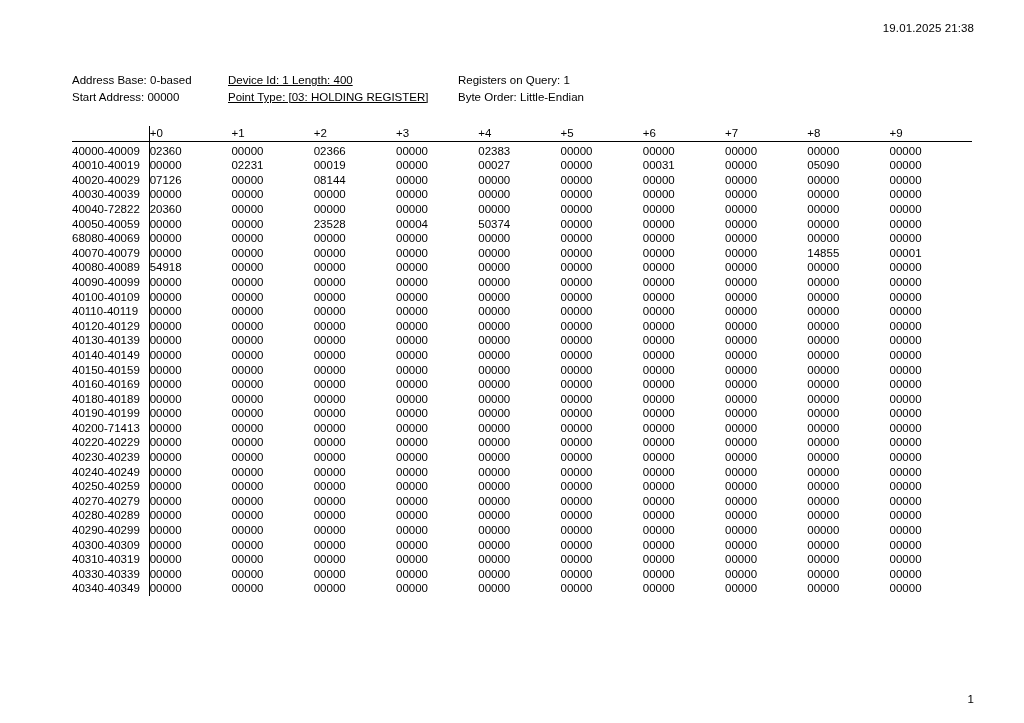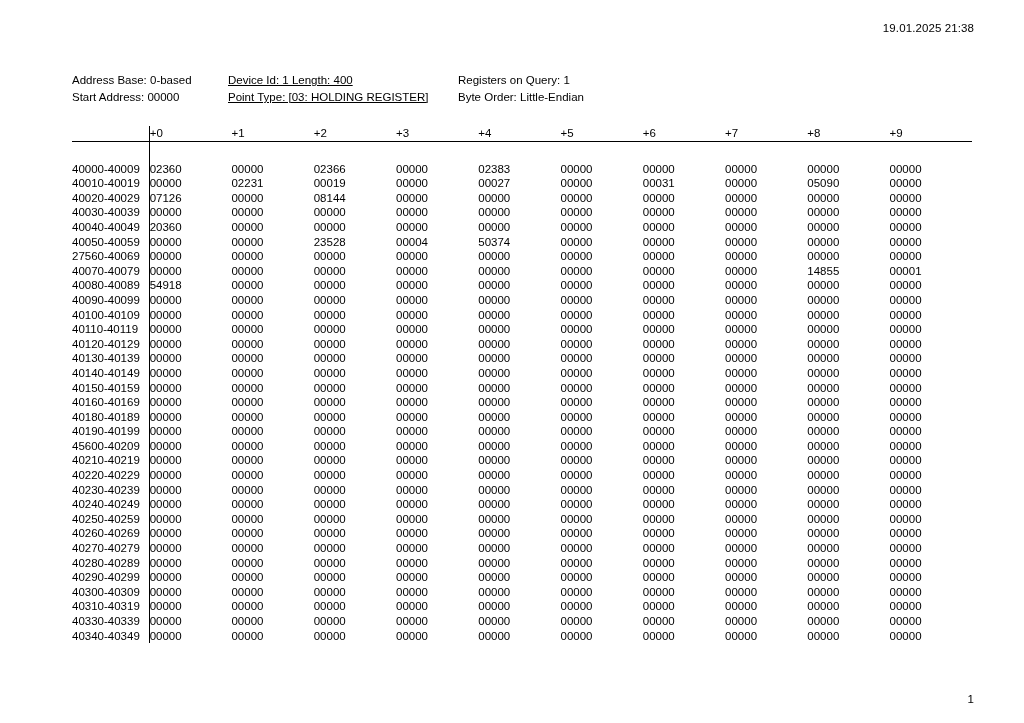--- a/index.html
+++ b/index.html
@@ -97,21 +97,21 @@
   }
 
   thead tr th {
     border-bottom: 1.3px solid #000000;
   }
   thead tr th.addr-head {
     border-bottom: 1.3px solid #000000;
   }
 
   tbody tr:first-child td {
-    padding-top: 20px;
+    padding-top: 2px;
   }
 
   
   .page-number {
     position: absolute;
     bottom: 18px;
     right: 50px;
     font-size: 11.5px;
   }
 </style>
@@ -212,21 +212,21 @@
             <td class="val">00000</td>
             <td class="val">00000</td>
             <td class="val">00000</td>
             <td class="val">00000</td>
             <td class="val">00000</td>
             <td class="val">00000</td>
             <td class="val">00000</td>
             <td class="val">00000</td>
           </tr>
           <tr>
-            <td class="addr">40040-40049</td>
+            <td class="addr">40040-72822</td>
             <td class="val">20360</td>
             <td class="val">00000</td>
             <td class="val">00000</td>
             <td class="val">00000</td>
             <td class="val">00000</td>
             <td class="val">00000</td>
             <td class="val">00000</td>
             <td class="val">00000</td>
             <td class="val">00000</td>
             <td class="val">00000</td>
@@ -238,21 +238,21 @@
             <td class="val">23528</td>
             <td class="val">00004</td>
             <td class="val">50374</td>
             <td class="val">00000</td>
             <td class="val">00000</td>
             <td class="val">00000</td>
             <td class="val">00000</td>
             <td class="val">00000</td>
           </tr>
           <tr>
-            <td class="addr">27560-40069</td>
+            <td class="addr">68080-40069</td>
             <td class="val">00000</td>
             <td class="val">00000</td>
             <td class="val">00000</td>
             <td class="val">00000</td>
             <td class="val">00000</td>
             <td class="val">00000</td>
             <td class="val">00000</td>
             <td class="val">00000</td>
             <td class="val">00000</td>
             <td class="val">00000</td>
@@ -407,34 +407,21 @@
             <td class="val">00000</td>
             <td class="val">00000</td>
             <td class="val">00000</td>
             <td class="val">00000</td>
             <td class="val">00000</td>
             <td class="val">00000</td>
             <td class="val">00000</td>
             <td class="val">00000</td>
           </tr>
           <tr>
-            <td class="addr">45600-40209</td>
-            <td class="val">00000</td>
-            <td class="val">00000</td>
-            <td class="val">00000</td>
-            <td class="val">00000</td>
-            <td class="val">00000</td>
-            <td class="val">00000</td>
-            <td class="val">00000</td>
-            <td class="val">00000</td>
-            <td class="val">00000</td>
-            <td class="val">00000</td>
-          </tr>
-          <tr>
-            <td class="addr">40210-40219</td>
+            <td class="addr">40200-71413</td>
             <td class="val">00000</td>
             <td class="val">00000</td>
             <td class="val">00000</td>
             <td class="val">00000</td>
             <td class="val">00000</td>
             <td class="val">00000</td>
             <td class="val">00000</td>
             <td class="val">00000</td>
             <td class="val">00000</td>
             <td class="val">00000</td>
@@ -473,33 +460,20 @@
             <td class="val">00000</td>
             <td class="val">00000</td>
             <td class="val">00000</td>
             <td class="val">00000</td>
             <td class="val">00000</td>
             <td class="val">00000</td>
             <td class="val">00000</td>
           </tr>
           <tr>
             <td class="addr">40250-40259</td>
-            <td class="val">00000</td>
-            <td class="val">00000</td>
-            <td class="val">00000</td>
-            <td class="val">00000</td>
-            <td class="val">00000</td>
-            <td class="val">00000</td>
-            <td class="val">00000</td>
-            <td class="val">00000</td>
-            <td class="val">00000</td>
-            <td class="val">00000</td>
-          </tr>
-          <tr>
-            <td class="addr">40260-40269</td>
             <td class="val">00000</td>
             <td class="val">00000</td>
             <td class="val">00000</td>
             <td class="val">00000</td>
             <td class="val">00000</td>
             <td class="val">00000</td>
             <td class="val">00000</td>
             <td class="val">00000</td>
             <td class="val">00000</td>
             <td class="val">00000</td>

